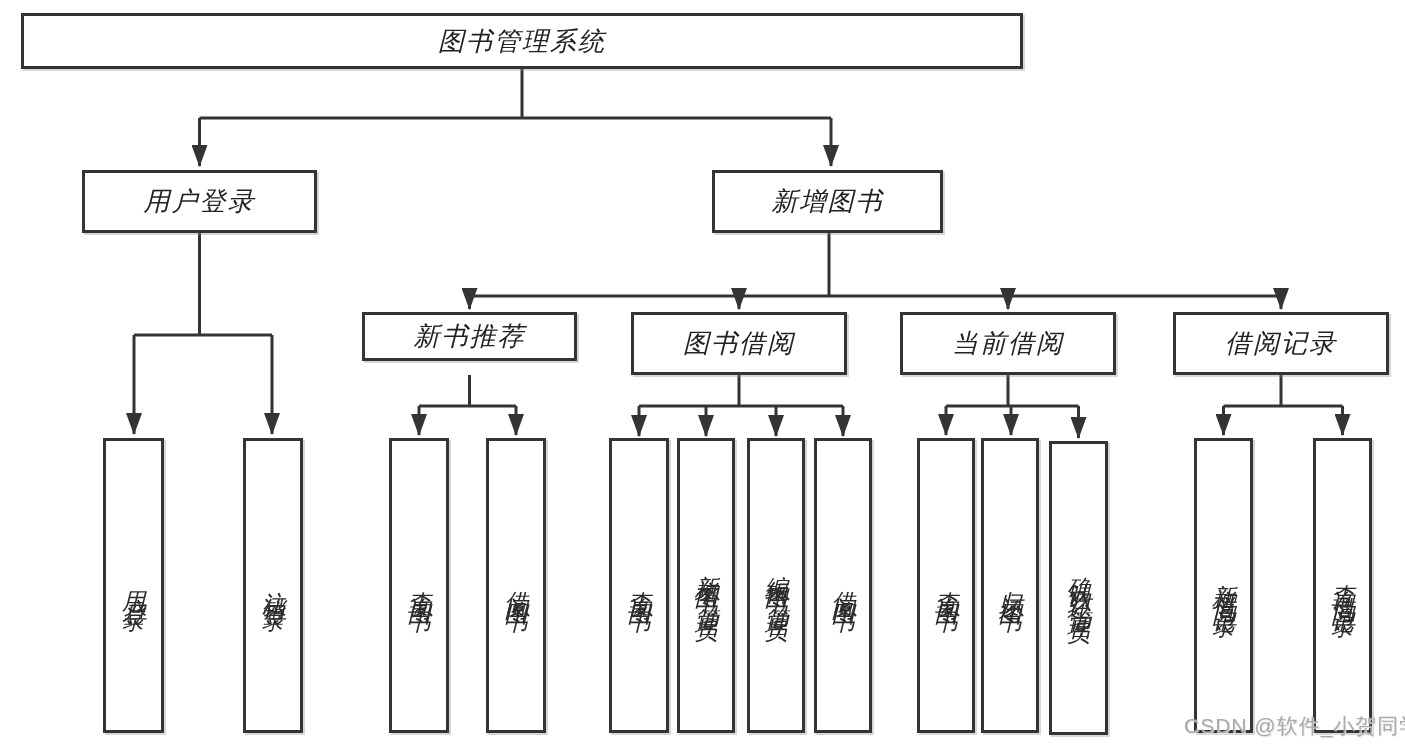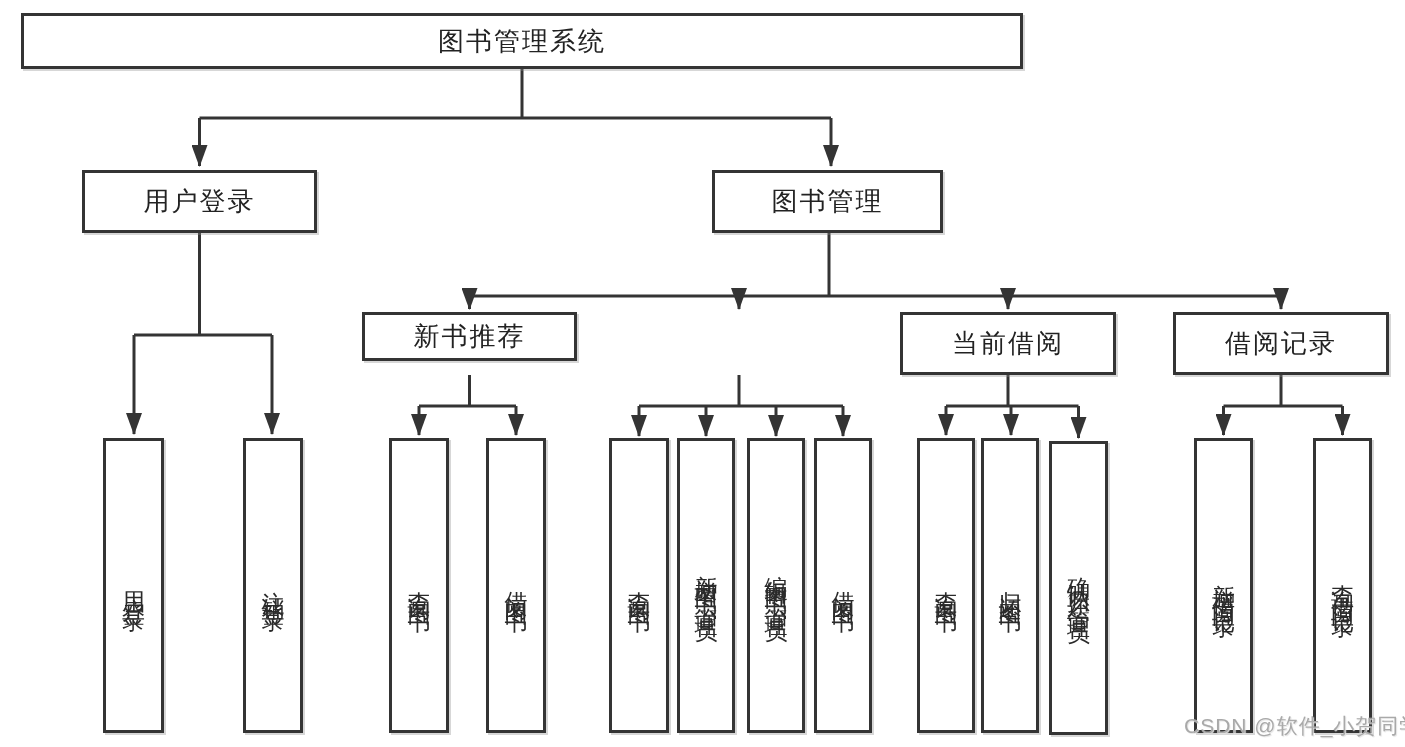--- a/index.html
+++ b/index.html
@@ -13,20 +13,21 @@
   .wires{position:absolute;left:0;top:0;z-index:1;}
   .box{
     position:absolute;
     box-sizing:border-box;
     background:#ffffff;
     border:3px solid #343434;
     box-shadow:2px 2px 0 rgba(140,140,140,0.35);
     display:flex;align-items:center;justify-content:center;
     z-index:2;
     color:#222222;
+    font-style:italic;
   }
   .hnode span{
     font-size:26px;
     letter-spacing:2px;
     color:#222222;
     white-space:nowrap;
   }
   .vnode span{
     writing-mode:vertical-rl;
     text-orientation:mixed;
@@ -90,25 +91,28 @@
   </svg>
 
   <div class="box hnode" style="left:21px;top:13px;width:1002px;height:56px">
     <span>图书管理系统</span>
   </div>
 
   <div class="box hnode" style="left:82px;top:170px;width:235px;height:63px">
     <span>用户登录</span>
   </div>
   <div class="box hnode" style="left:712px;top:170px;width:231px;height:63px">
-    <span>图书管理</span>
+    <span>新增图书</span>
   </div>
 
   <div class="box hnode" style="left:362px;top:312px;width:215px;height:49px">
     <span>新书推荐</span>
+  </div>
+  <div class="box hnode" style="left:631px;top:312px;width:216px;height:63px">
+    <span>图书借阅</span>
   </div>
   <div class="box hnode" style="left:1173px;top:312px;width:216px;height:63px">
     <span>借阅记录</span>
   </div>
   <div class="box hnode" style="left:900px;top:312px;width:216px;height:63px">
     <span>当前借阅</span>
   </div>
 
   <div class="box vnode" style="left:103px;top:438px;width:61px;height:295px">
     <span>用户登录</span>

